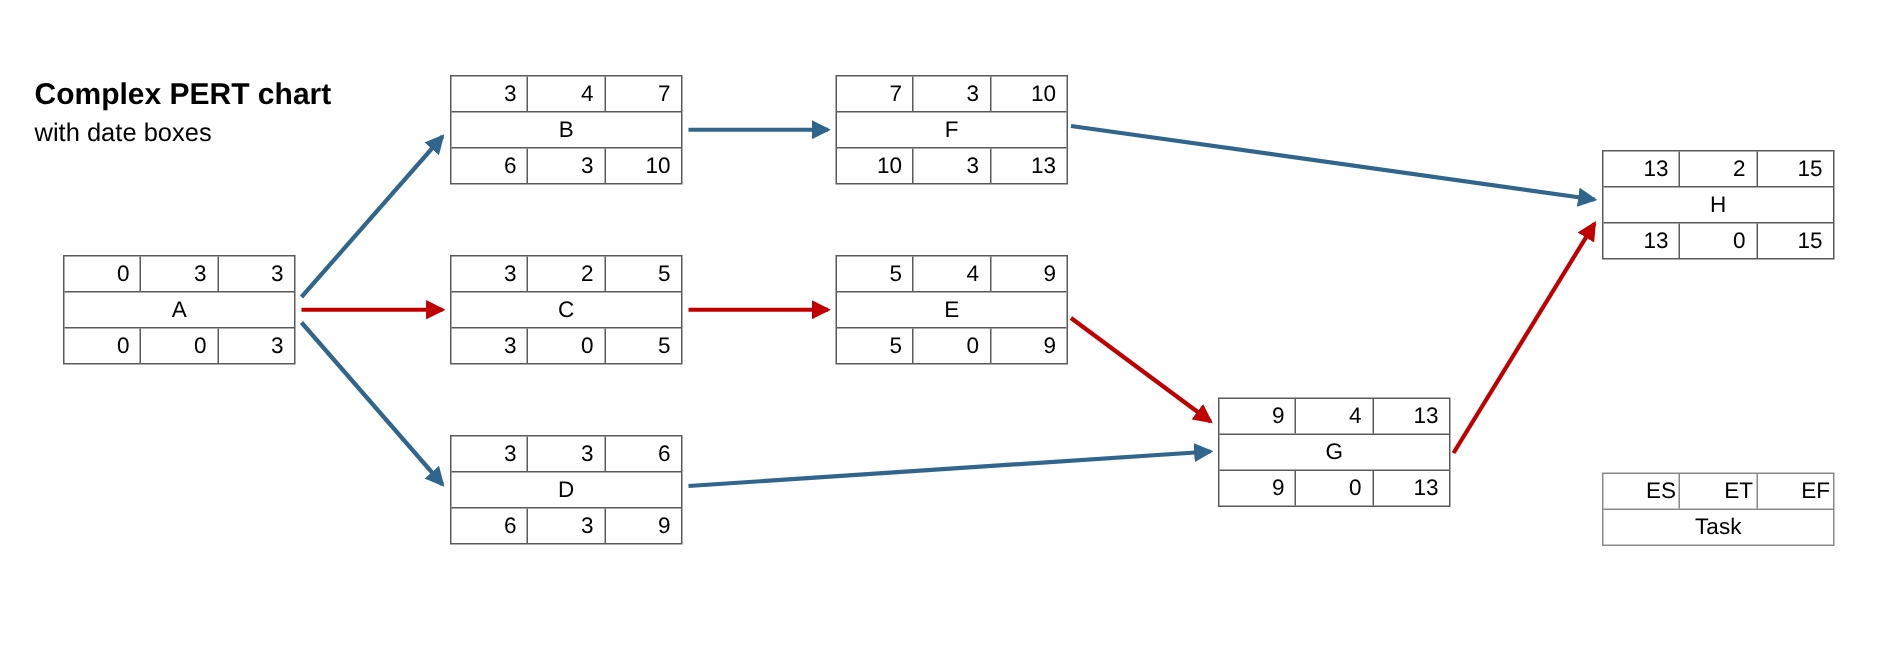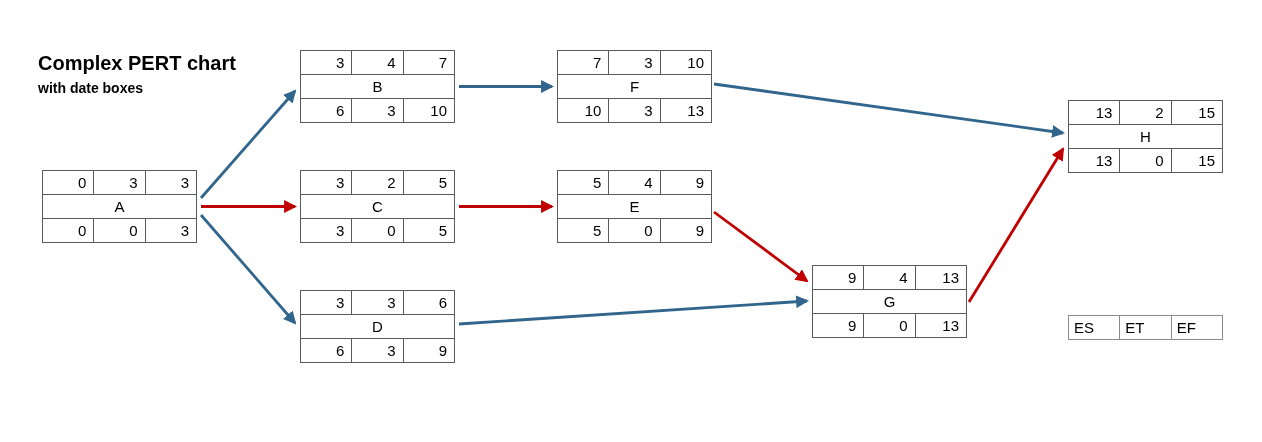--- a/index.html
+++ b/index.html
@@ -9,23 +9,23 @@
   }
   html,body{margin:0;padding:0;background:#ffffff;}
   body{font-family:"Liberation Sans", sans-serif;color:#000;}
   .canvas{
     position:relative;
     width:1262px;
     height:442px;
     background:#fff;
     overflow:hidden;
   }
-  .title-block{position:absolute;left:38px;top:50px;}
+  .title-block{position:absolute;left:23px;top:50px;}
   .title-block .heading{font-size:20px;font-weight:bold;line-height:26px;}
-  .title-block .subheading{font-size:14px;font-weight:bold;line-height:25px;}
+  .title-block .subheading{font-size:17px;font-weight:normal;line-height:25px;}
 
   svg.edges{position:absolute;left:0;top:0;pointer-events:none;}
   .edge{stroke-width:2.8;fill:none;}
   .edge.blue{stroke:var(--c-blue);}
   .edge.red{stroke:var(--c-red);}
   .fill-blue{fill:var(--c-blue);}
   .fill-red{fill:var(--c-red);}
 
   .node{
     position:absolute;
@@ -44,21 +44,21 @@
   .node .row:last-child{border-bottom:none;}
   .node .cell{
     flex:1;
     border-right:1px solid var(--c-border);
     text-align:right;
     padding-right:7px;
     box-sizing:border-box;
     overflow:hidden;
   }
   .node .cell:last-child{border-right:none;}
-  .node .cell.left{text-align:left;padding-left:5px;padding-right:2px;}
+  .node .cell.left{text-align:right;padding-left:5px;padding-right:2px;}
   .node .row.name{justify-content:center;text-align:center;}
 
   #node-A{left:42px;top:170px;}
   #node-B{left:300px;top:50px;}
   #node-C{left:300px;top:170px;}
   #node-D{left:300px;top:290px;}
   #node-F{left:557px;top:50px;}
   #node-E{left:557px;top:170px;}
   #node-G{left:812px;top:265px;}
   #node-H{left:1068px;top:100px;}
@@ -223,15 +223,18 @@
       <span class="cell">15</span>
     </div>
   </div>
 
   <div class="node" id="legend">
     <div class="row">
       <span class="cell left">ES</span>
       <span class="cell left">ET</span>
       <span class="cell left">EF</span>
     </div>
+    <div class="row name">
+      <span>Task</span>
+    </div>
   </div>
 
 </div>
 
 </body></html>

